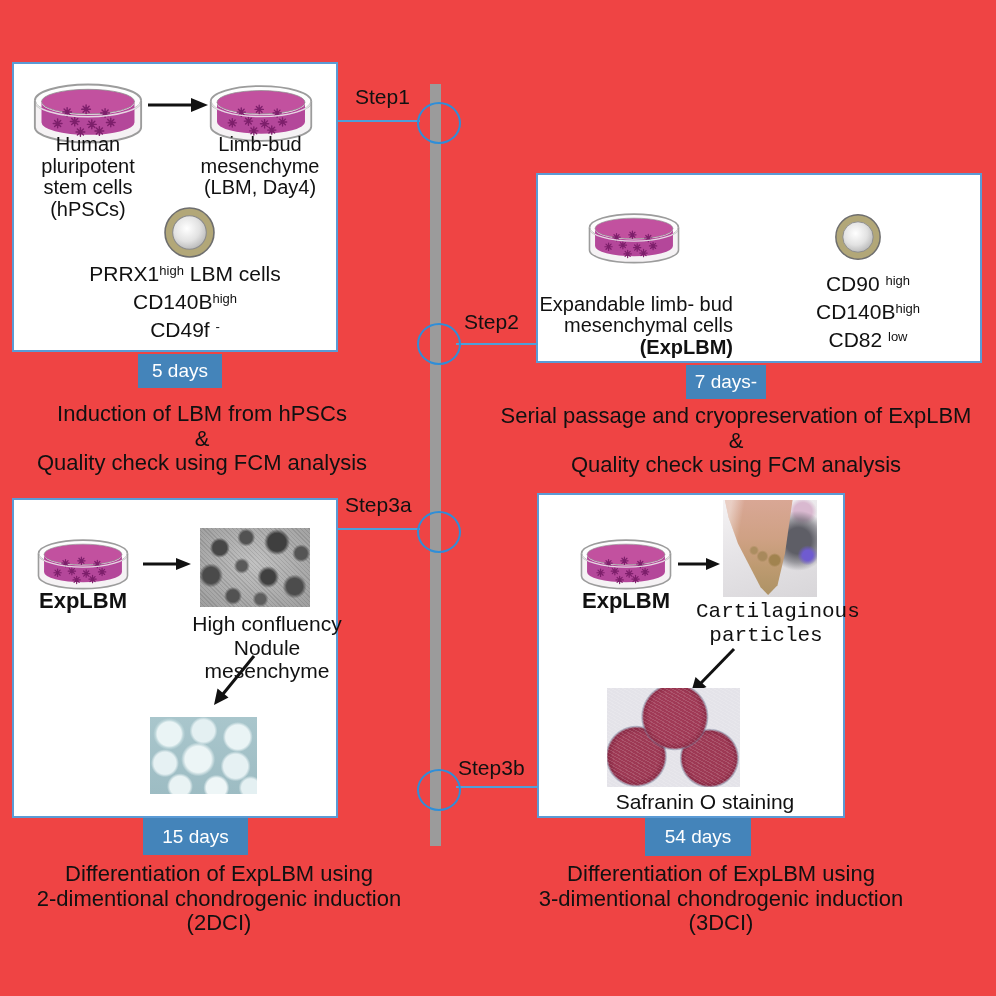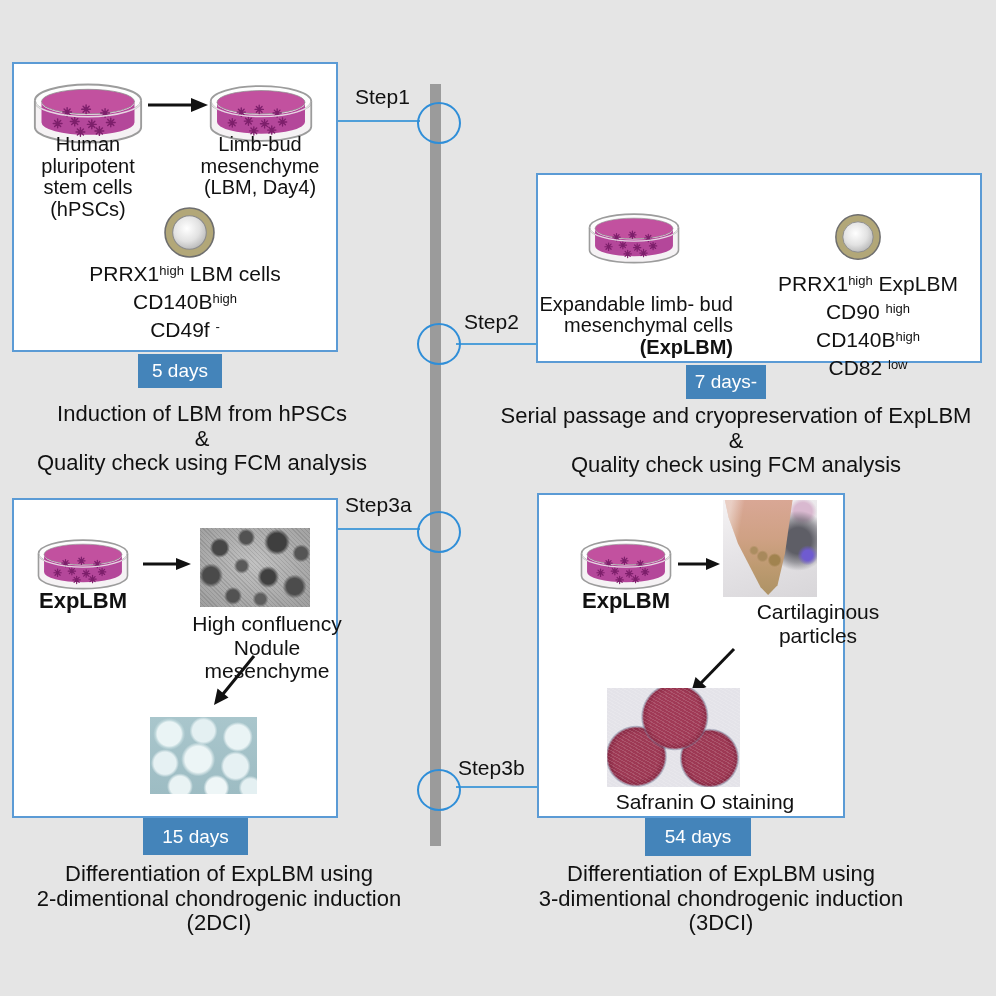--- a/index.html
+++ b/index.html
@@ -1,17 +1,17 @@
 <!DOCTYPE html>
 <html><head>
 <meta charset="utf-8">
 <style>
   html,body{margin:0;padding:0;background:#fff;}
   #canvas{
-    position:relative;width:996px;height:996px;background:#e5e5e5;
+    position:relative;width:996px;height:996px;background:#ef4444;
     font-family:"Liberation Sans",sans-serif;color:#111;overflow:hidden;
   }
   
   .vbar{position:absolute;left:430px;top:84px;width:11px;height:762px;background:#9b9b9b;}
   .node{position:absolute;width:40px;height:38px;border:2px solid #2f8ed8;border-radius:50%;background:transparent;z-index:5;}
   .connector{position:absolute;height:2px;background:#4f9fd9;z-index:4;}
   .step-label{position:absolute;font-size:21px;color:#111;white-space:nowrap;}
   
   .panel{position:absolute;border:2px solid #5b9bd5;background:#fff;box-sizing:border-box;}
   .badge{position:absolute;background:#4484ba;color:#fff;font-size:19px;display:flex;align-items:center;justify-content:center;z-index:6;}
@@ -214,21 +214,20 @@
       <stop offset="0%" stop-color="#ffffff"></stop>
             <stop offset="55%" stop-color="#e2e2e2"></stop>
             <stop offset="100%" stop-color="#b0b0b0"></stop>
     </radialGradient>
         </defs>
     <circle cx="26" cy="26" r="24" fill="#b2a778" stroke="#6e6e6e" stroke-width="1.6"></circle>
     <circle cx="26" cy="26" r="16.5" fill="url(#cg2)" stroke="#8a8a8a" stroke-width="1"></circle>
   </svg>
     </div>
   <div class="markers" style="left:743px;top:268px;width:250px;">
-    <div><span>PRRX1</span><sup>high</sup><span> ExpLBM</span></div>
     <div><span>CD90 </span><sup>high</sup><span></span></div>
     <div><span>CD140B</span><sup>high</sup><span></span></div>
     <div><span>CD82 </span><sup>low</sup><span></span></div>
   </div>
   <div class="badge" style="left:686px;top:365px;width:80px;height:34px;">7 days-</div>
   <div class="caption" style="left:462px;top:404px;width:500px;">Serial passage and cryopreservation of ExpLBM
 &amp;
 Quality check using FCM analysis</div>
 
   <div class="panel" style="left:12px;top:498px;width:326px;height:320px;"></div>
@@ -296,21 +295,21 @@
   <div class="lbl lbl-bold" style="left:561px;top:589px;width:130px;">ExpLBM</div>
   <div class="arrow" style="left:676px;top:556px;width:46px;height:16px;">
     <svg viewBox="0 0 46 16">
         <line x1="2" y1="8" x2="32" y2="8" stroke="#111" stroke-width="3"></line>
         <polygon points="30,2 44,8 30,14" fill="#111"></polygon>
       </svg>
   </div>
   <div class="photo img-tube" style="left:723px;top:500px;width:94px;height:97px;">
     <div class="tube-cone"></div>
   </div>
-  <div class="caption" style="left:724px;top:600px;width:140px;font-size:21px;">Cartilaginous
+  <div class="caption" style="left:672px;top:600px;width:140px;font-size:21px;font-family:Liberation Mono, monospace;">Cartilaginous
 particles</div>
   <div class="arrow" style="left:682px;top:645px;width:58px;height:56px;">
     <svg viewBox="0 0 58 56">
         <line x1="52" y1="4" x2="19" y2="38" stroke="#111" stroke-width="3"></line>
         <polygon points="9,48 13.5,32 24.5,42" fill="#111"></polygon>
       </svg>
   </div>
   <div class="photo img-safranin" style="left:607px;top:688px;width:133px;height:99px;"></div>
   <div class="caption" style="left:578px;top:790px;width:206px;font-size:21px;">Safranin O staining</div>
   <div class="badge" style="left:645px;top:818px;width:106px;height:38px;">54 days</div>

